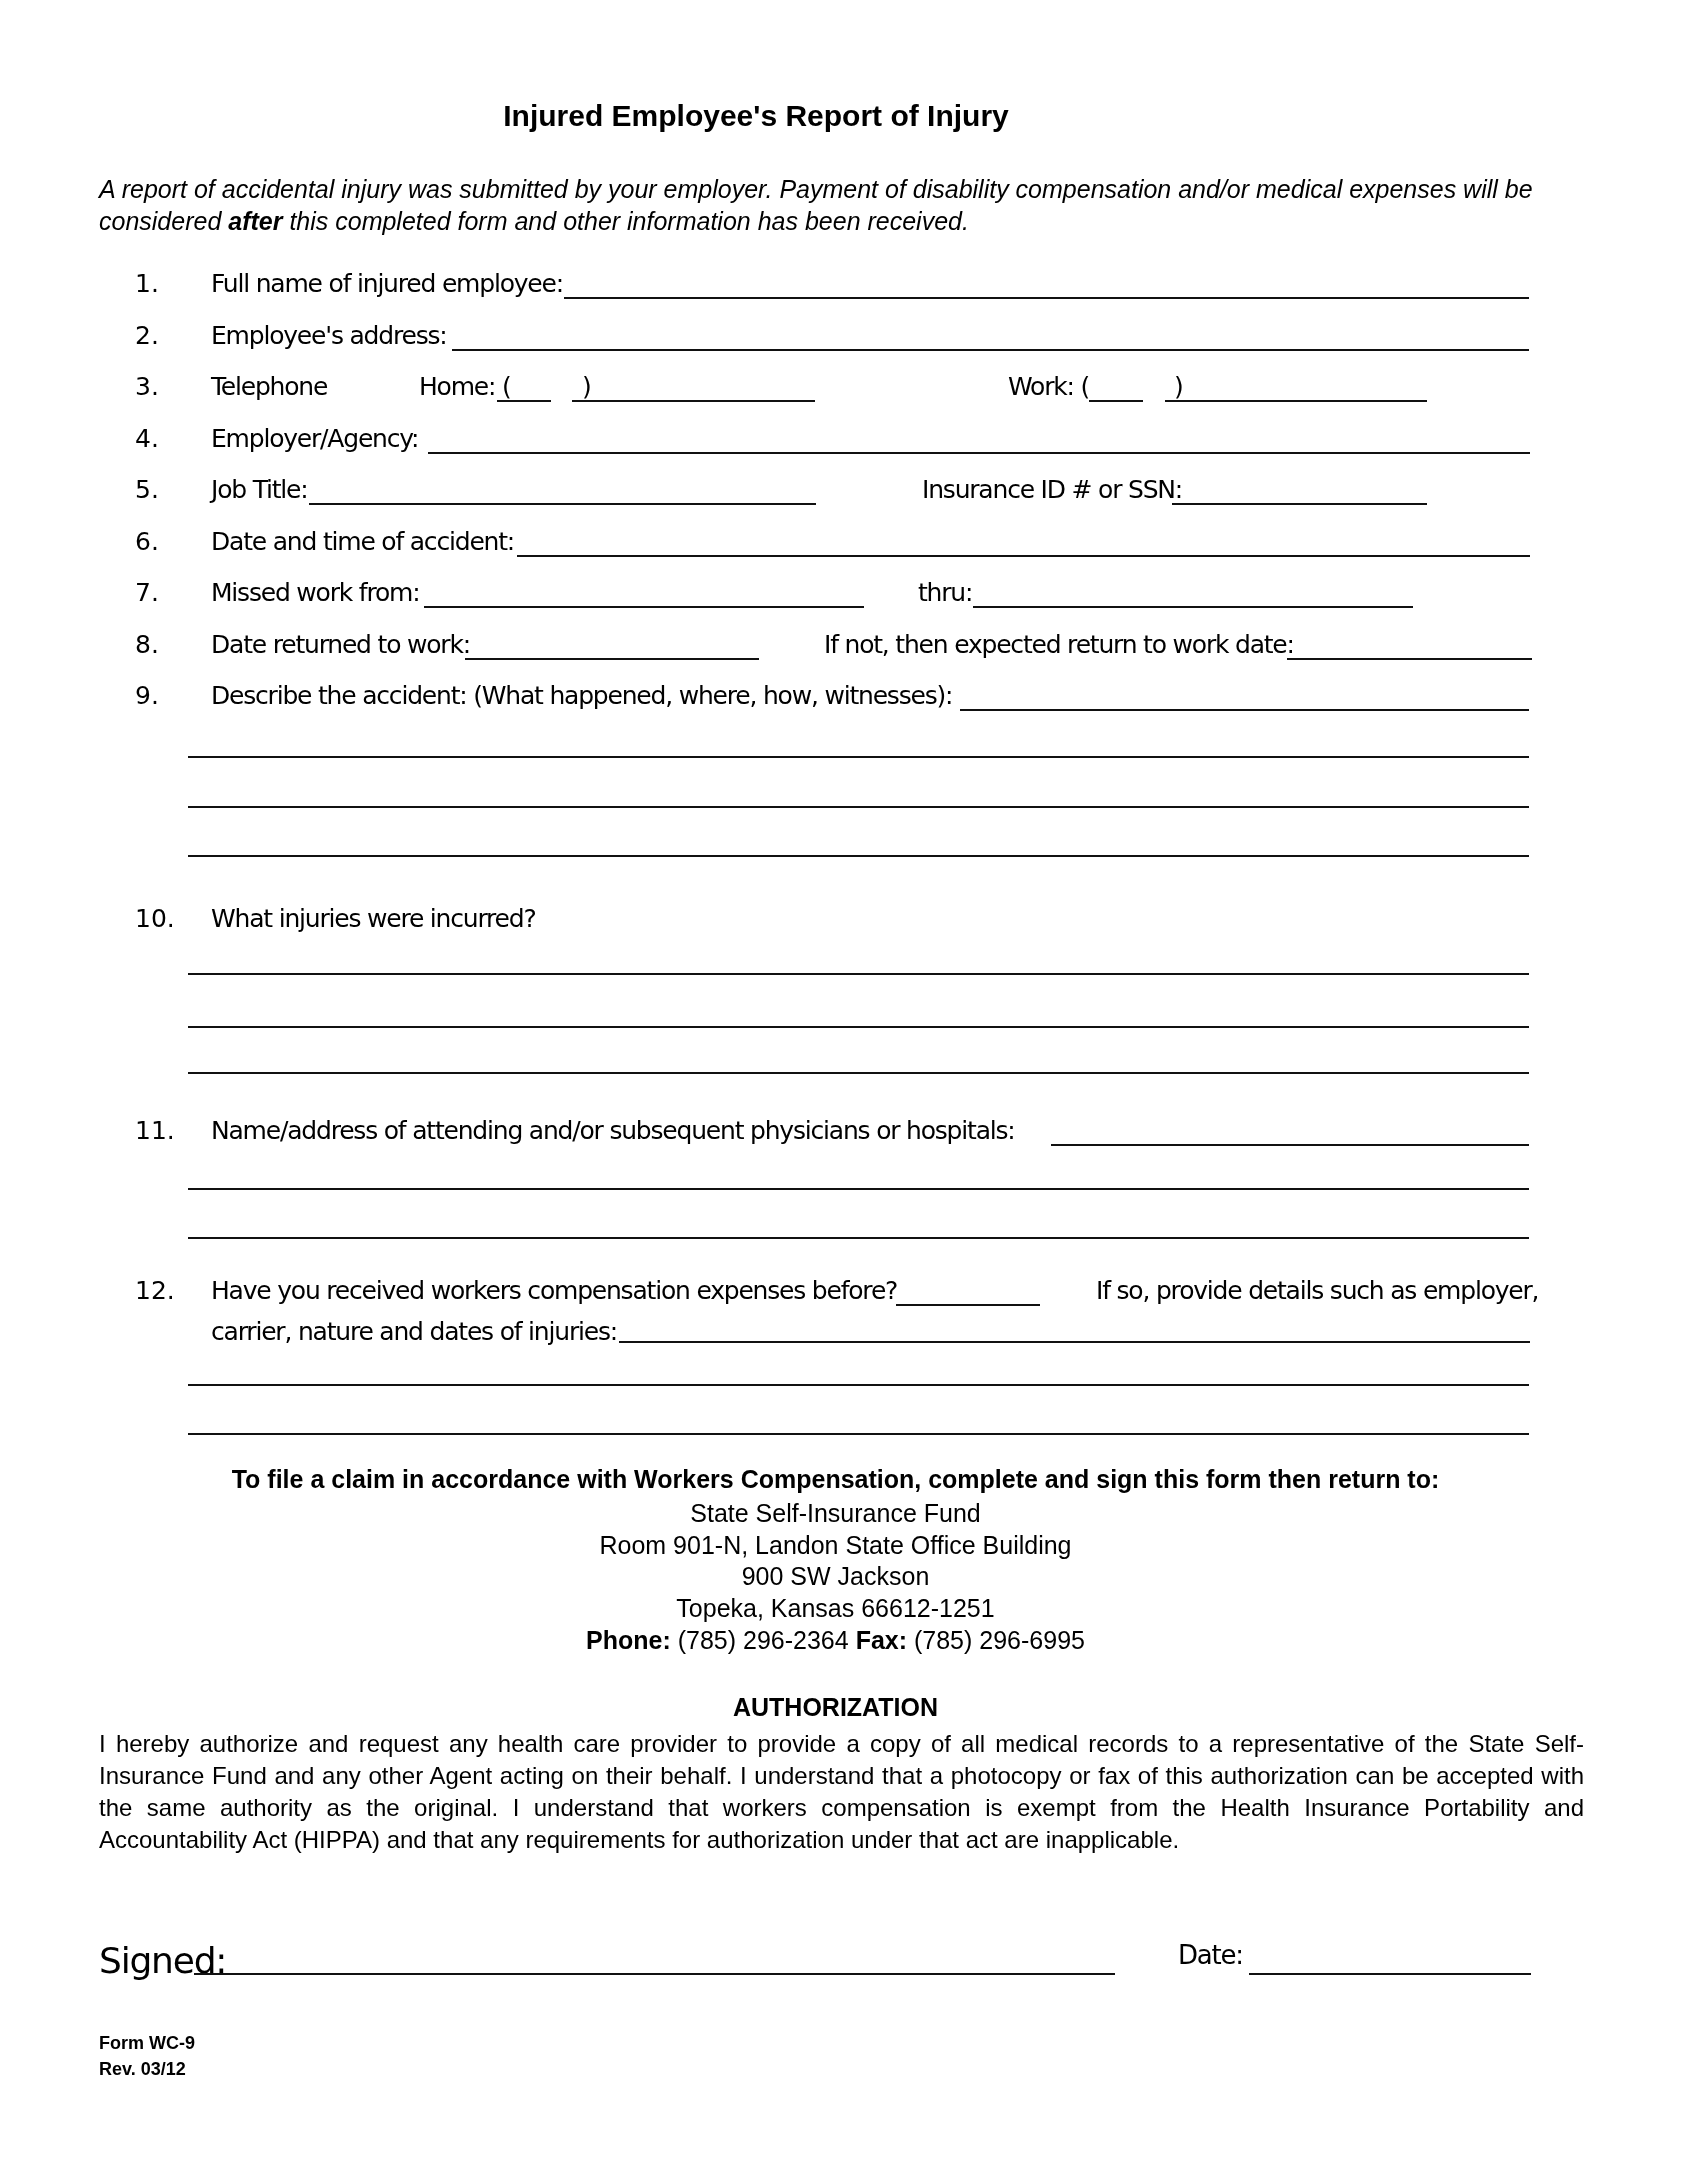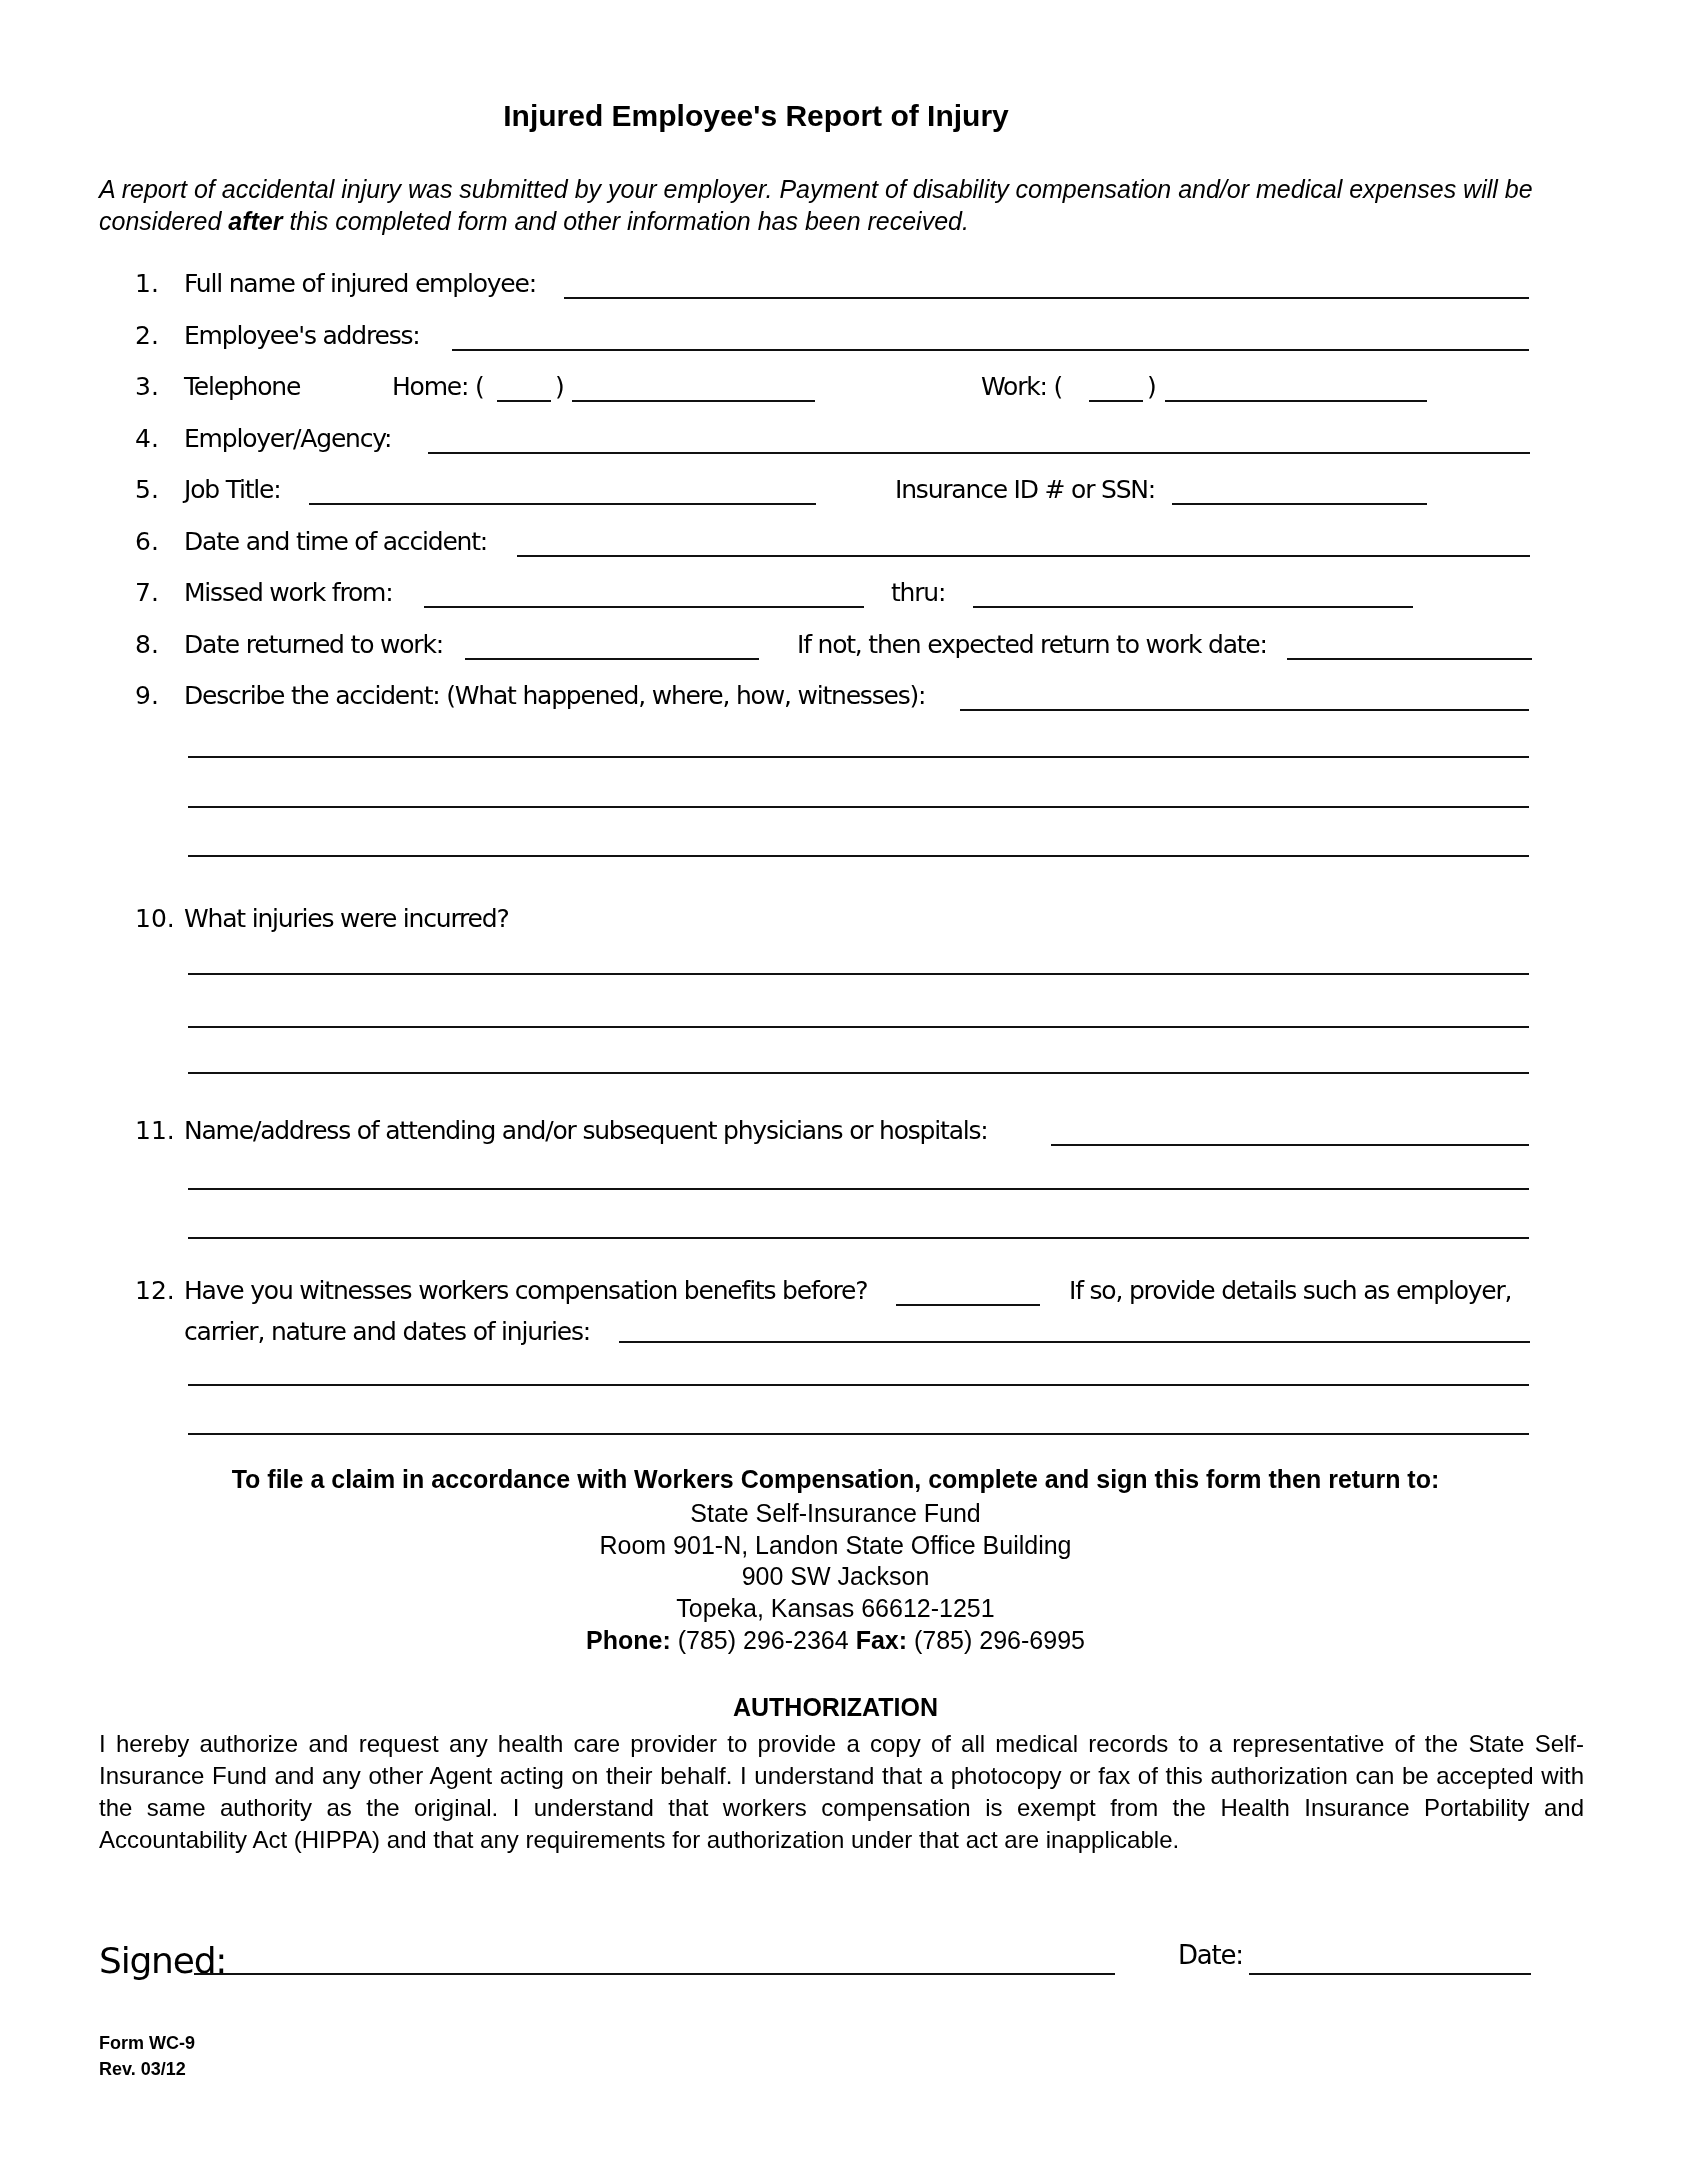--- a/index.html
+++ b/index.html
@@ -2,21 +2,21 @@
 <html><head>
 <meta charset="utf-8">
 <style>
   html, body { margin:0; padding:0; background:#fff; }
   body { width:1683px; height:2178px; position:relative; color:#000; font-family:"Liberation Sans", sans-serif; overflow:hidden; }
   .abs { position:absolute; }
   .title { top:99px; left:0; width:1512px; text-align:center; font-weight:bold; font-size:30px; }
   .intro { top:173px; left:99px; width:1485px; font-style:italic; font-size:25px; line-height:32px; }
   .row { position:absolute; left:99px; width:1436px; height:40px; font-family:"DejaVu Sans", sans-serif; font-size:25px; transform-origin:left; }
   .num { position:absolute; left:36px; }
-  .lbl { position:absolute; white-space:nowrap; letter-spacing:-1.2px; }
+  .lbl { position:absolute; white-space:nowrap; letter-spacing:-1.2px;margin-left:27px; }
   .line { position:absolute; height:0; border-bottom:2.5px solid #111; }
   .cond { font-family:"DejaVu Sans", sans-serif; font-size:25px; letter-spacing:-1.2px; white-space:nowrap; position:absolute; }
   .center { left:0; width:1671px; text-align:center; font-size:25px; }
   .auth { top:1728px; left:99px; width:1485px; font-size:24px; line-height:32px; text-align:justify; }
   .foot { left:99px; font-weight:bold; font-size:18px; }
 </style>
 </head>
 <body>
 
 <div class="abs title">Injured Employee's Report of Injury</div>
@@ -104,21 +104,21 @@
 <div class="row" style="top:1116px">
   <span class="num">11.</span>
   <span class="lbl" style="left:85px">Name/address of attending and/or subsequent physicians or hospitals:</span>
   <div class="line" style="left:952px; width:478px; top:28px"></div>
 </div>
 <div class="line abs" style="left:188px; width:1341px; top:1188px"></div>
 <div class="line abs" style="left:188px; width:1341px; top:1237px"></div>
 
 <div class="row" style="top:1276px">
   <span class="num">12.</span>
-  <span class="lbl" style="left:85px">Have you witnesses workers compensation benefits before?</span>
+  <span class="lbl" style="left:85px">Have you received workers compensation expenses before?</span>
   <div class="line" style="left:797px; width:144px; top:28px"></div>
   <span class="lbl" style="left:970px">If so, provide details such as employer,</span>
 </div>
 <div class="row" style="top:1317px">
   <span class="lbl" style="left:85px">carrier, nature and dates of injuries:</span>
   <div class="line" style="left:520px; width:911px; top:24px"></div>
 </div>
 <div class="line abs" style="left:188px; width:1341px; top:1384px"></div>
 <div class="line abs" style="left:188px; width:1341px; top:1433px"></div>
 

